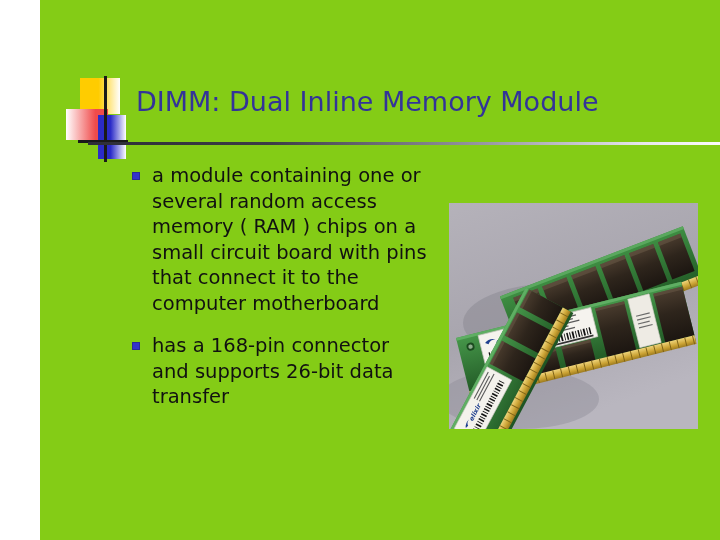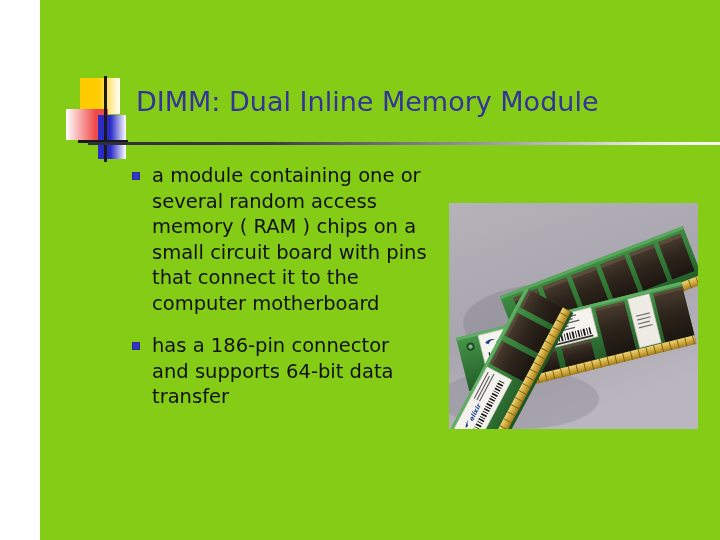--- a/index.html
+++ b/index.html
@@ -149,21 +149,21 @@
 
   <div id="title-rule"></div>
 
   <div id="body-col">
     <div class="bullet-item">
       <span class="bullet-marker"></span>
       <span>a module containing one or several random access memory ( RAM ) chips on a small circuit board with pins that connect it to the computer motherboard</span>
     </div>
     <div class="bullet-item">
       <span class="bullet-marker"></span>
-      <span>has a 186-pin connector and supports 64-bit data transfer</span>
+      <span>has a 168-pin connector and supports 26-bit data transfer</span>
     </div>
   </div>
 
   <div id="photo">
     <svg width="249" height="226" viewBox="0 0 249 226" xmlns="http://www.w3.org/2000/svg">
       <defs>
         <linearGradient id="bgGrad" x1="0" y1="0" x2="0.4" y2="1">
           <stop offset="0%" stop-color="#b5b2ba"></stop>
           <stop offset="55%" stop-color="#a8a5ae"></stop>
           <stop offset="100%" stop-color="#b9b6bf"></stop>

